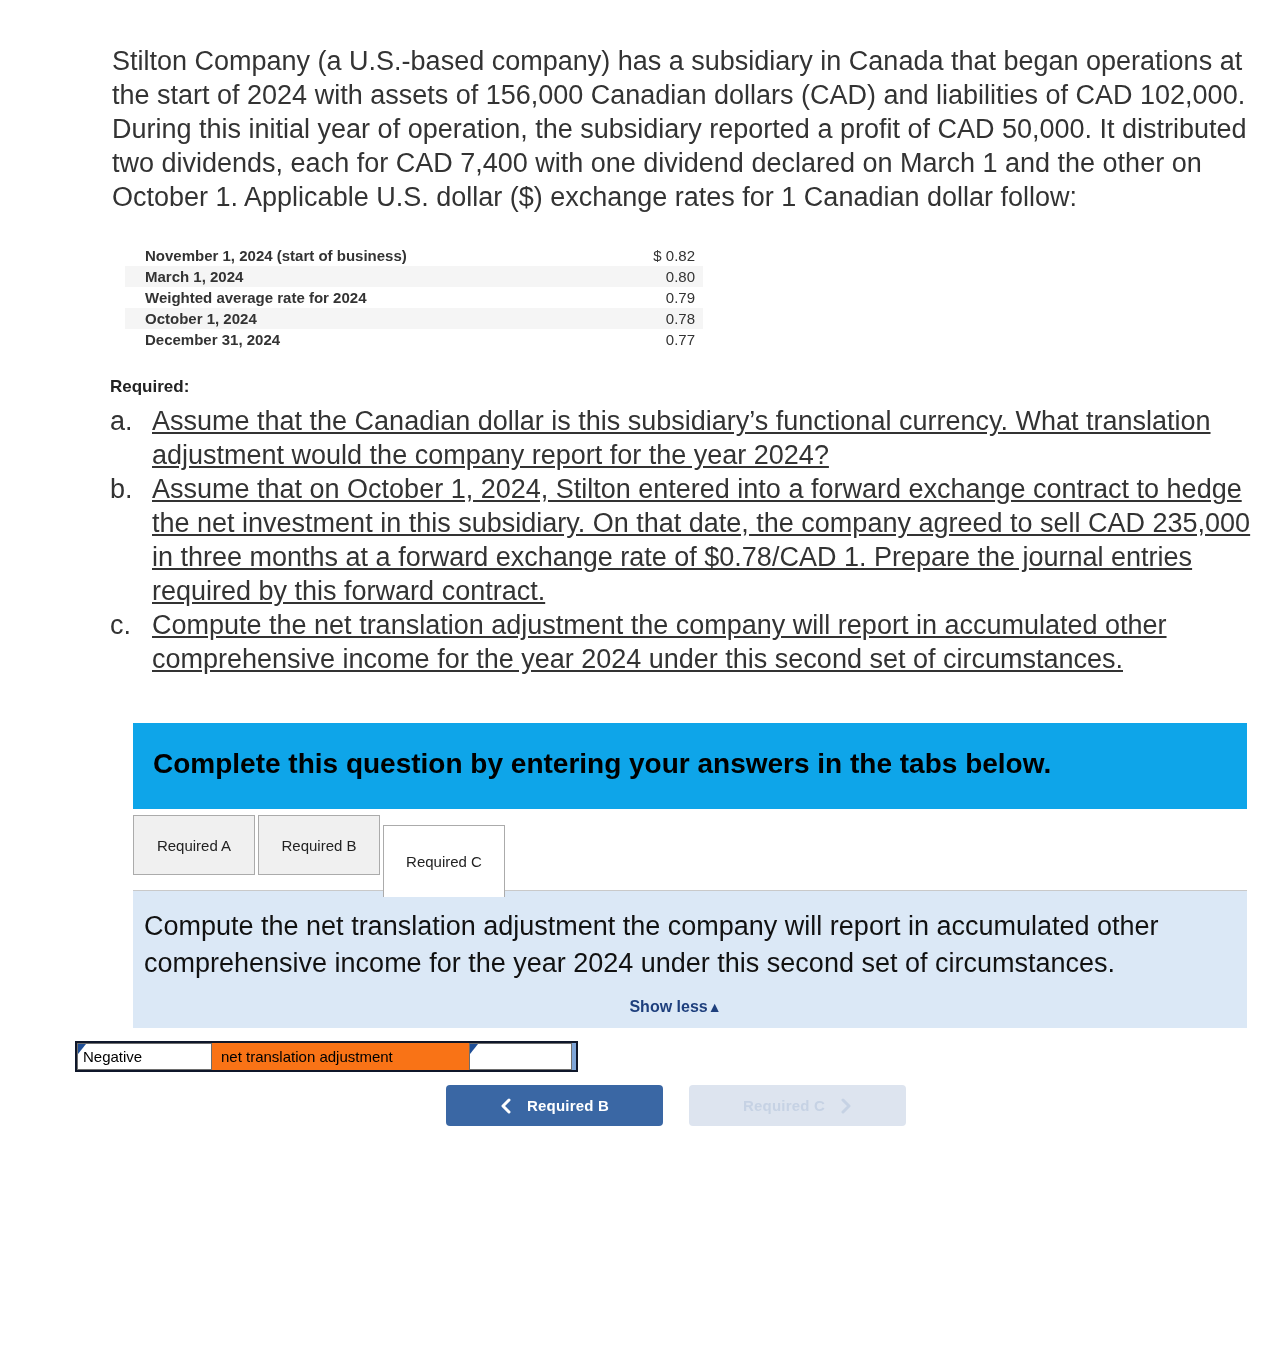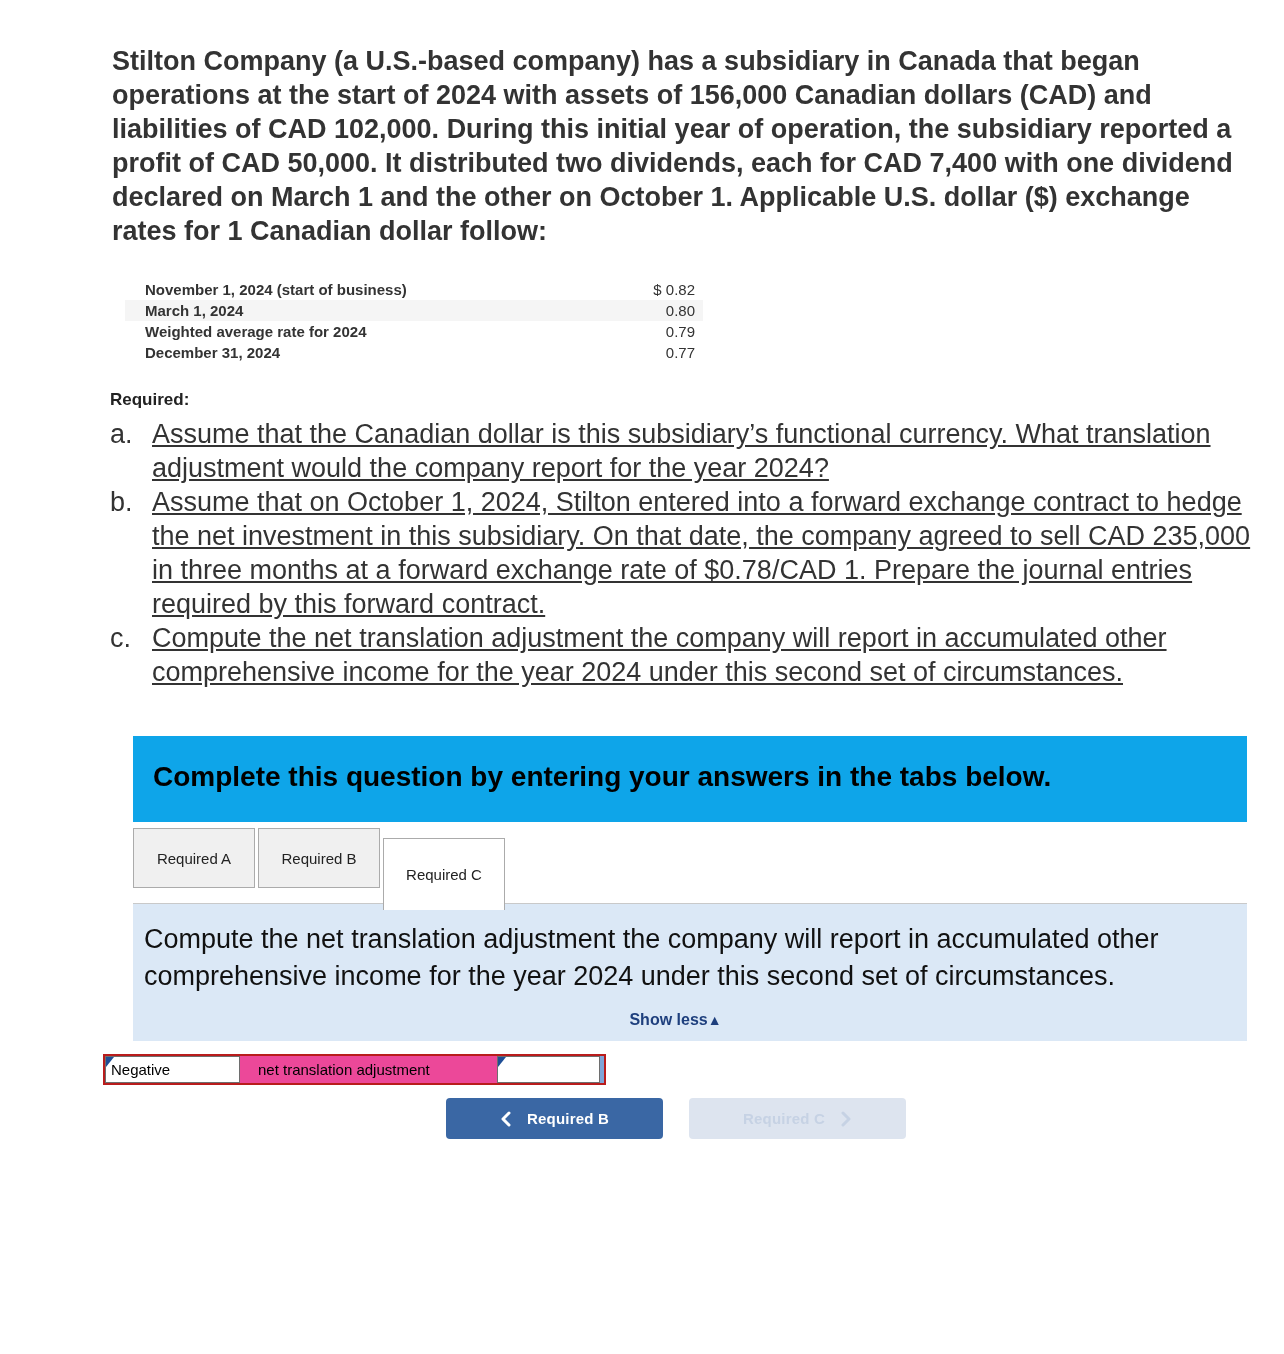--- a/index.html
+++ b/index.html
@@ -4,21 +4,21 @@
 <style>
   * { box-sizing: border-box; }
   html, body { margin:0; padding:0; background:#ffffff; }
   body {
     width:1284px; height:1354px; position:relative;
     font-family:"Liberation Sans", sans-serif; color:#333;
   }
 
   .intro {
     margin:44px 24px 0 112px;
-    font-size:27px; line-height:34px; color:#333;font-weight:bold;
+    font-size:27px; line-height:34px; color:#333;
   }
 
   .rates { margin:31px 0 0 125px; width:578px; font-size:15px; color:#333; }
   .rate-row { display:flex; justify-content:space-between; align-items:center;
               padding:2px 8px 2px 20px; height:21px; }
   .rate-row.shaded { background:#f5f5f5; }
   .rate-label { font-weight:bold; }
   .rate-value { text-align:center; }
 
   .required-heading { margin:27px 0 0 110px; font-size:17px; font-weight:bold; color:#222; }
@@ -51,41 +51,41 @@
     padding:17px 40px 12px 11px;
   }
   .panel-text { font-size:27px; line-height:37px; color:#111; max-width:1045px; }
   .show-less {
     text-align:center; margin-top:16px; font-size:16px; font-weight:bold;
     color:#1e3f7d; cursor:pointer;
   }
   .show-less .tri { font-size:14px; }
 
   .answer-row {
-    margin:13px 0 0 103px; width:503px; height:31px;
-    display:flex; border:2px solid #b91c1c; background:#7ea5d8;
+    margin:13px 0 0 75px; width:503px; height:31px;
+    display:flex; border:2px solid #0f172a; background:#7ea5d8;
   }
   .white-cell {
     position:relative; background:#fff; border:1px solid #6e6e6e;
     font-size:15px; color:#000; display:flex; align-items:center;
     padding-left:5px; overflow:hidden;
   }
   .dd-cell  { width:135px; }
   .amt-cell { width:103px; padding:0; }
   .amt-cell input {
     width:100%; height:100%; border:none; outline:none; padding-left:16px;
     font-family:"Liberation Sans", sans-serif; font-size:15px; background:transparent;
   }
   .corner-marker {
     position:absolute; top:0; left:0; width:0; height:0;
     border-top:10px solid #1f4e96; border-right:8px solid transparent;
   }
   .label-cell {
-    width:257px; background:#ec4899; color:#000; font-size:15px;
-    display:flex; align-items:center; padding-left:18px;
+    width:257px; background:#f97316; color:#000; font-size:15px;
+    display:flex; align-items:center; padding-left:9px;
   }
 
   .nav-buttons { margin:13px 0 0 446px; display:flex; gap:26px; }
   .btn {
     width:217px; height:41px; border-radius:4px; border:none;
     display:flex; align-items:center; justify-content:center; gap:16px;
     font-family:"Liberation Sans", sans-serif; font-size:15px; font-weight:bold;
     letter-spacing:0.2px;
   }
   .btn.primary  { background:#3a67a4; color:#ffffff; cursor:pointer; }
@@ -102,20 +102,24 @@
     <span class="rate-label">November 1, 2024 (start of business)</span>
     <span class="rate-value">$ 0.82</span>
   </div>
   <div class="rate-row shaded">
     <span class="rate-label">March 1, 2024</span>
     <span class="rate-value">0.80</span>
   </div>
   <div class="rate-row">
     <span class="rate-label">Weighted average rate for 2024</span>
     <span class="rate-value">0.79</span>
+  </div>
+  <div class="rate-row shaded">
+    <span class="rate-label">October 1, 2024</span>
+    <span class="rate-value">0.78</span>
   </div>
   <div class="rate-row">
     <span class="rate-label">December 31, 2024</span>
     <span class="rate-value">0.77</span>
   </div>
 </div>
 
 <div class="required-heading">Required:</div>
 
 <div class="req-list">

